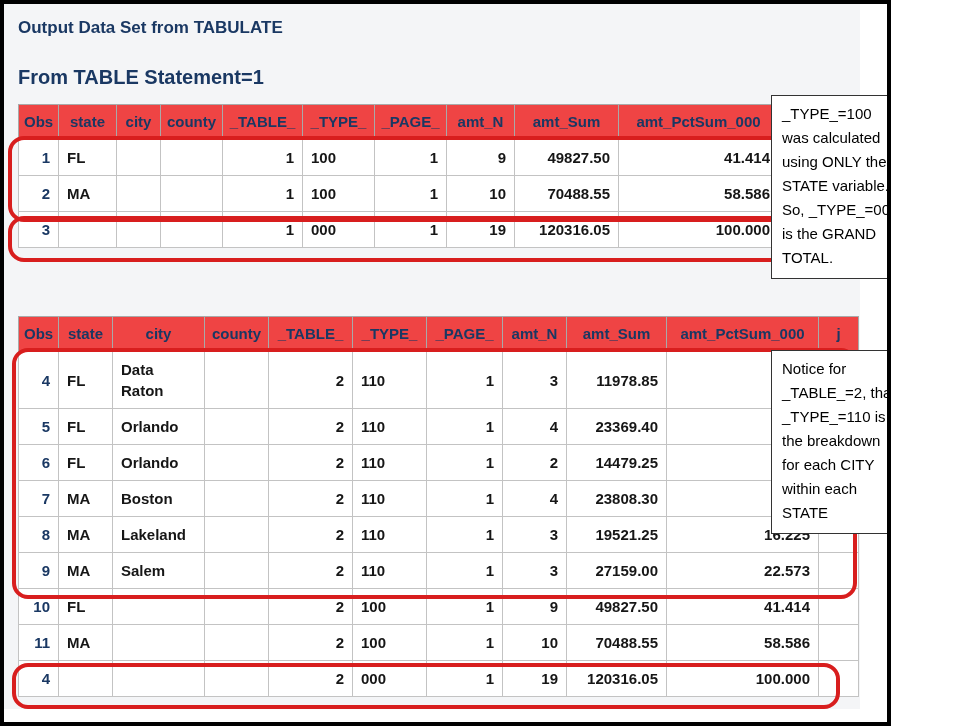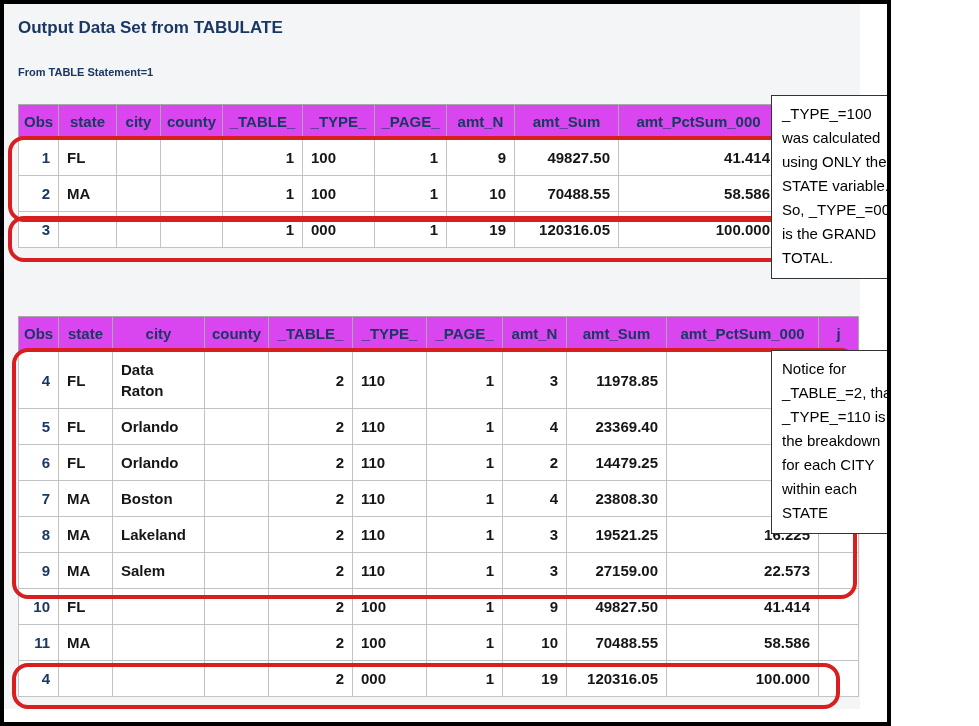--- a/index.html
+++ b/index.html
@@ -29,40 +29,40 @@
     position: absolute;
     left: 14px;
     top: 14px;
     font-size: 17px;
     font-weight: bold;
     color: var(--navy, #1a3863);
   }
   .section-label {
     position: absolute;
     left: 14px;
-    font-size: 11px;
+    font-size: 20px;
     font-weight: bold;
     color: var(--navy, #1a3863);
     text-align: center;
   }
   .section-1 { top: 62px; }
   .section-2 { top: 276px; }
 
   table.sas-table {
     position: absolute;
     left: 14px;
     border-collapse: collapse;
     table-layout: fixed;
     background: #ffffff;
   }
   .table-1 { top: 100px; width: 760px; }
   .table-2 { top: 312px; width: 840px; }
 
   .sas-table th {
-    background: #d946ef;
+    background: #ef4444;
     color: var(--navy, #1a3863);
     border: 1px solid #a9a9a9;
     font-weight: bold;
     font-size: 15px;
     text-align: center;
     padding: 7px 5px;
     line-height: 20px;
     overflow: hidden;
     white-space: nowrap;
   }

